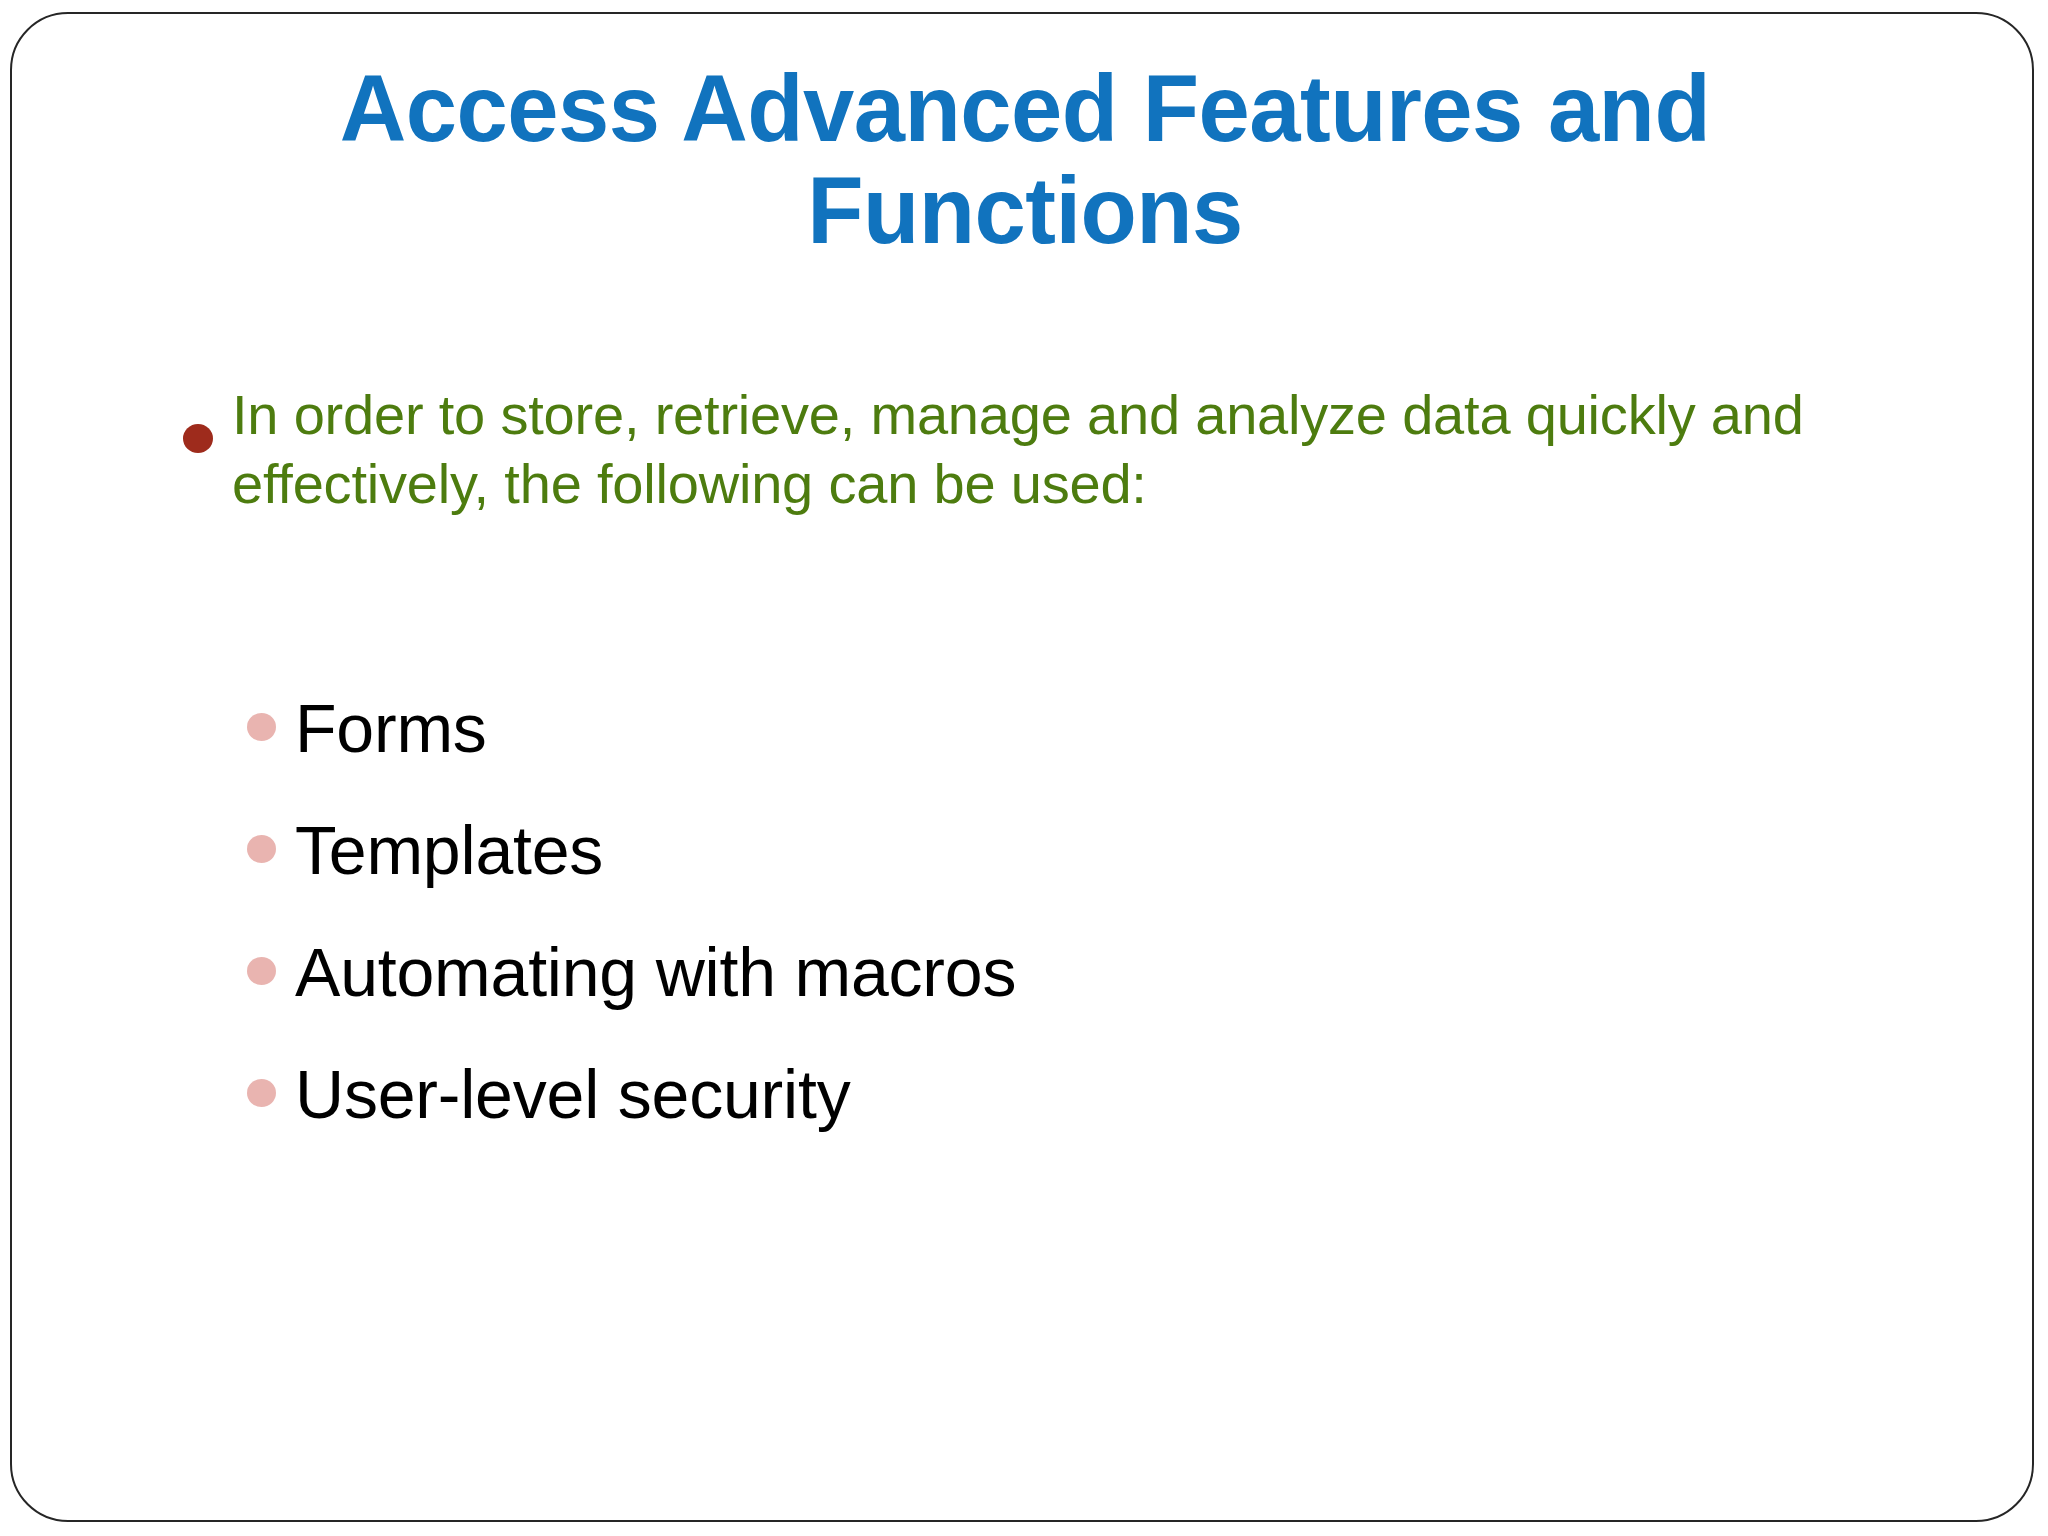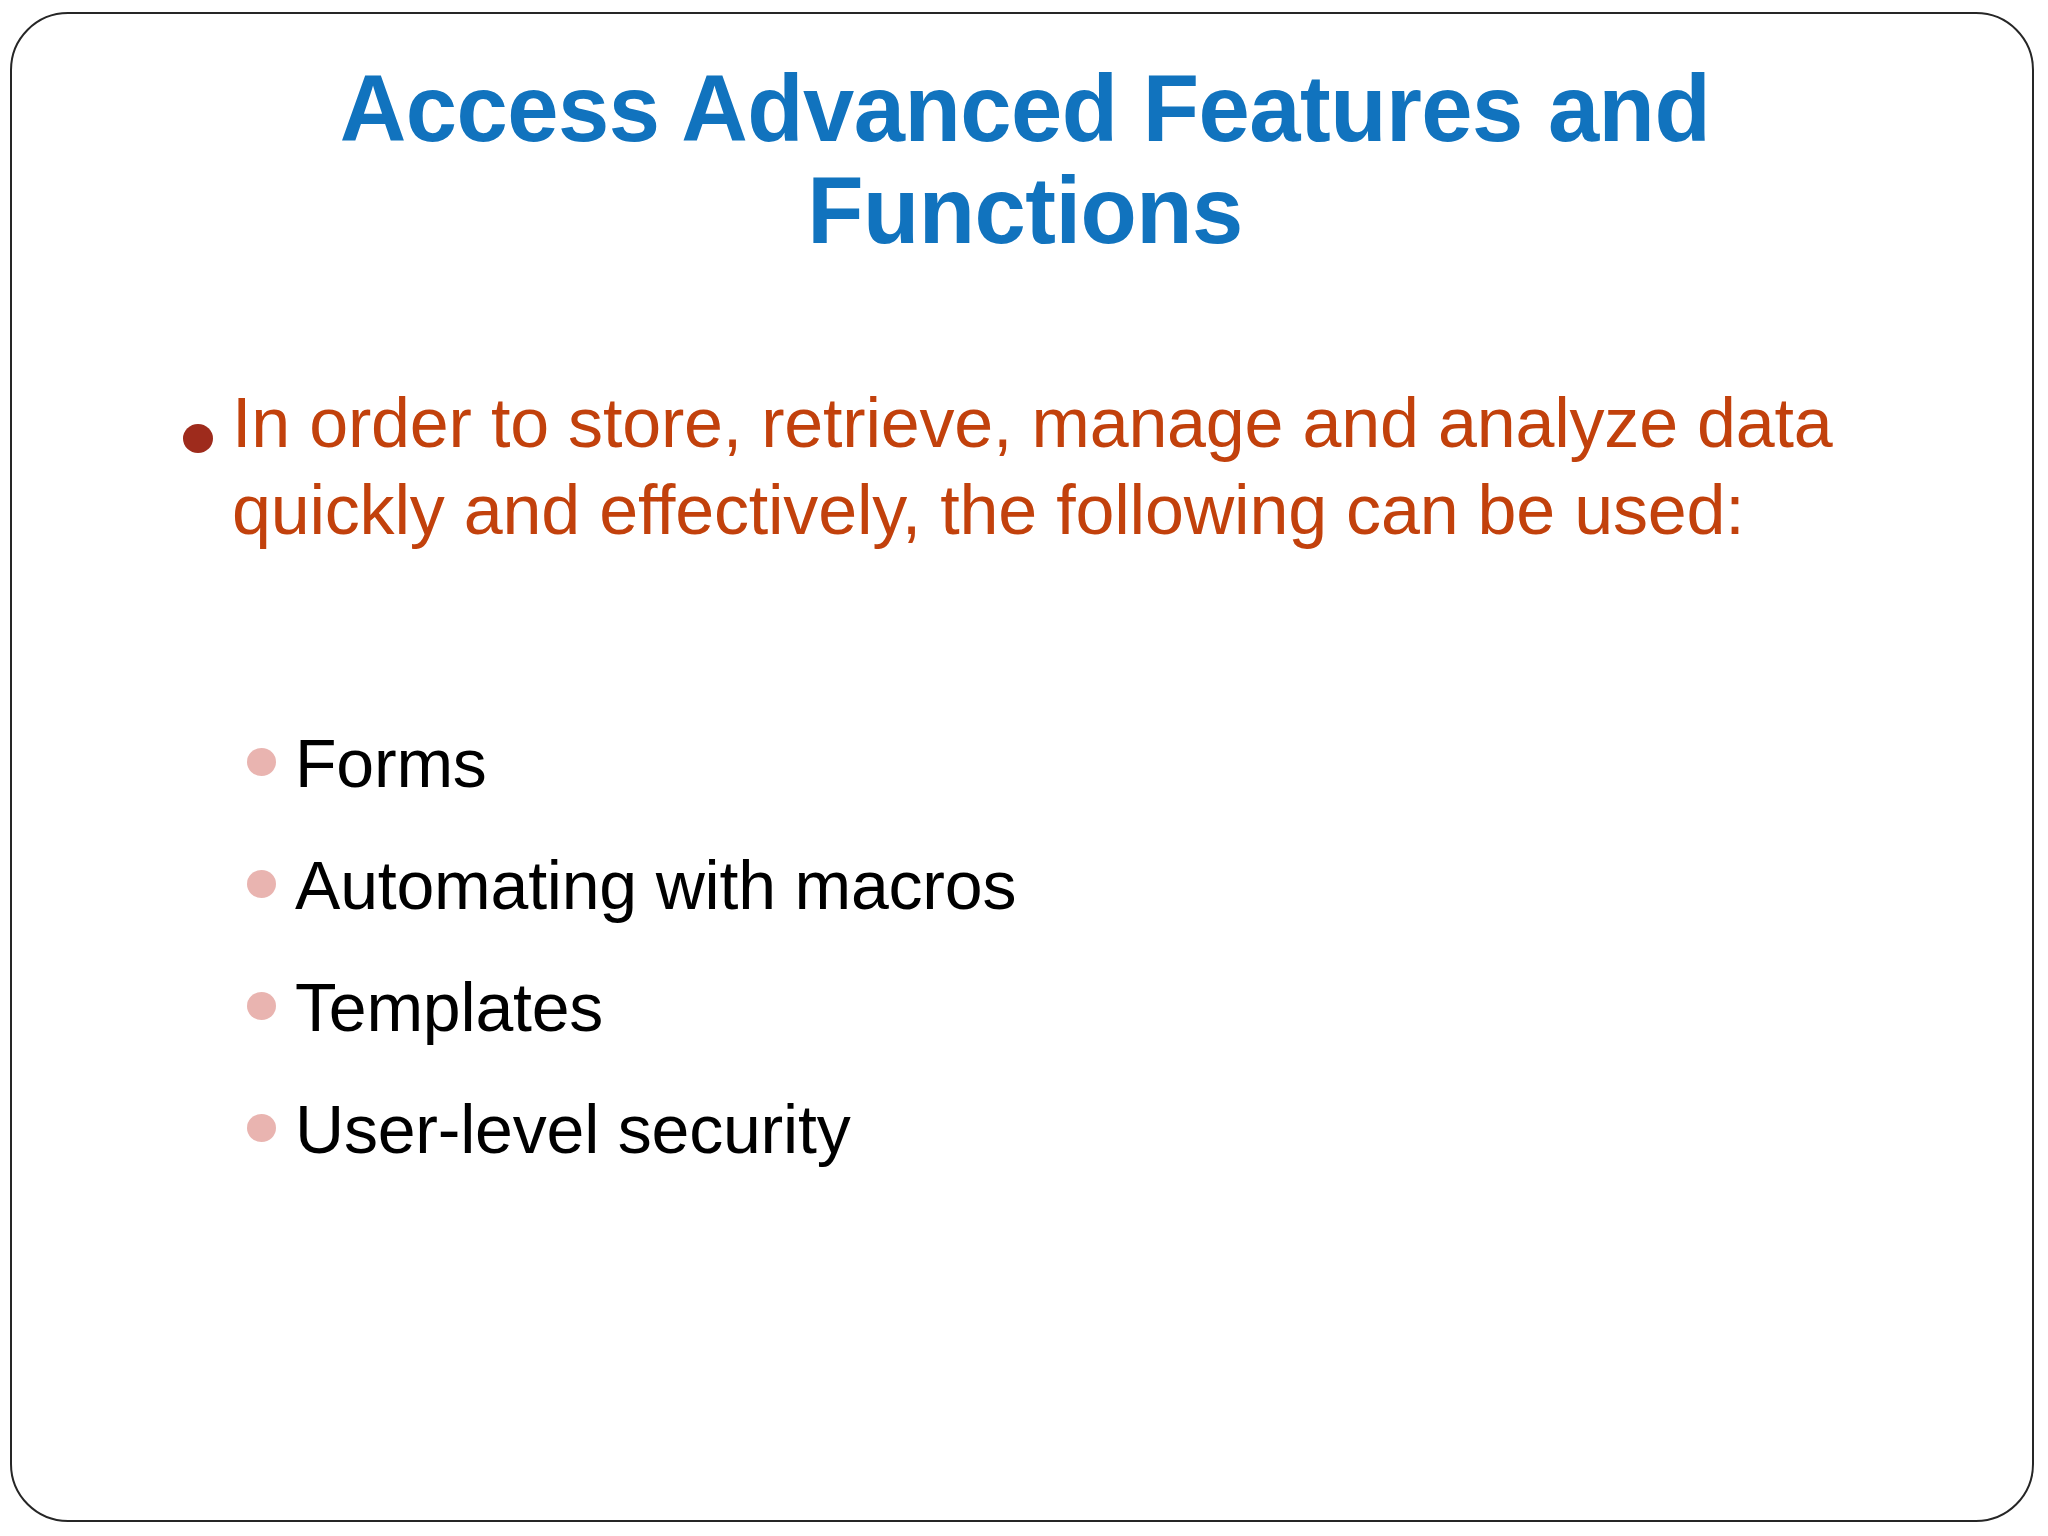--- a/index.html
+++ b/index.html
@@ -62,23 +62,23 @@
     position: absolute;
     left: 150px;
     top: 380px;
     width: 1760px;
   }
 
   .level1-item {
     position: relative;
     display: block;
     padding-left: 82px;
-    color: #c2410c;
+    color: #4d7c0f;
     font-family: "Liberation Sans", sans-serif;
-    font-size: 70px;
+    font-size: 56px;
     line-height: 1.24;
     font-weight: normal;
     letter-spacing: -0.2px;
   }
   .level1-item .bullet-dot {
     position: absolute;
     left: 33px;
     top: 44px;
     width: 30px;
     height: 29px;
@@ -140,26 +140,26 @@
     <div class="sub-list">
 
 
       <div class="level2-item">
         <span class="bullet-dot"></span>
         <span class="level2-text">Forms</span>
       </div>
 
       <div class="level2-item">
         <span class="bullet-dot"></span>
-        <span class="level2-text">Automating with macros</span>
+        <span class="level2-text">Templates</span>
       </div>
 
       <div class="level2-item">
         <span class="bullet-dot"></span>
-        <span class="level2-text">Templates</span>
+        <span class="level2-text">Automating with macros</span>
       </div>
 
       <div class="level2-item">
         <span class="bullet-dot"></span>
         <span class="level2-text">User-level security</span>
       </div>
 
     </div>
   </div>
 

